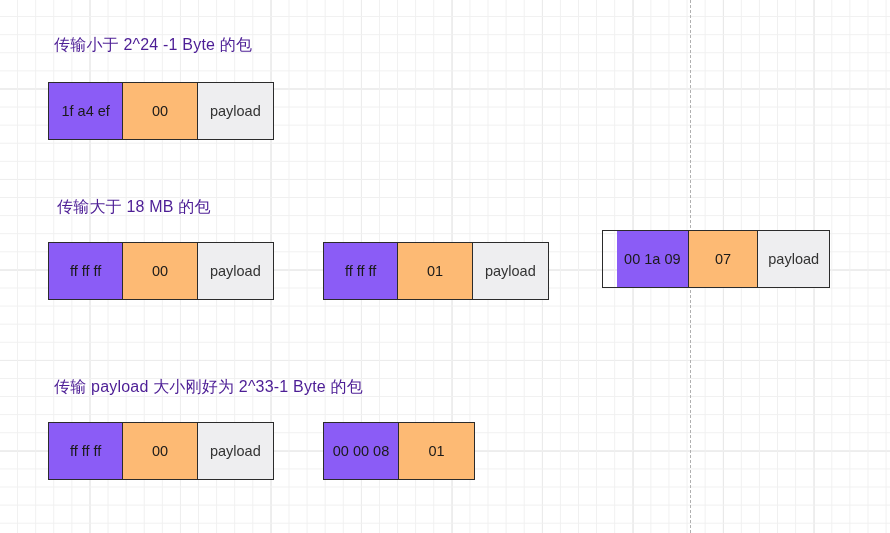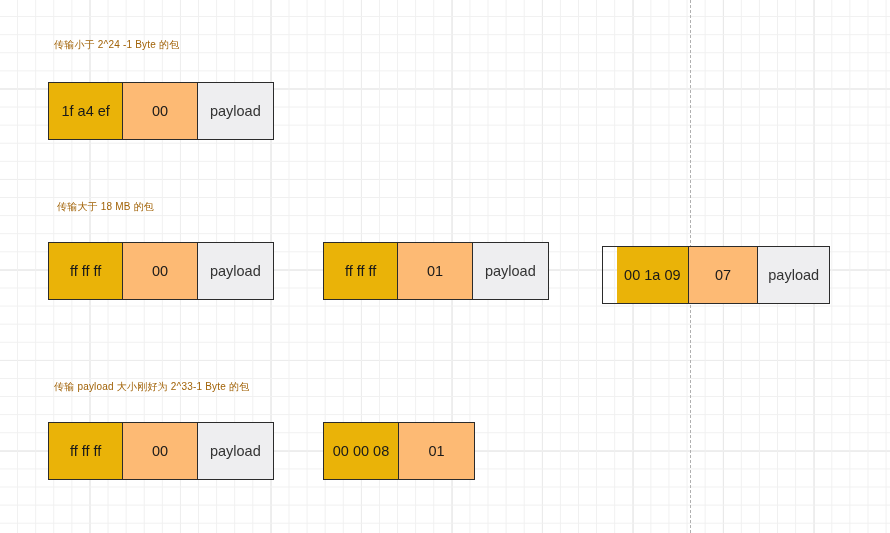--- a/index.html
+++ b/index.html
@@ -41,23 +41,23 @@
     left: 690px;
     top: 0;
     width: 0;
     height: 533px;
     border-left: 1px dashed #b0b0b0;
   }
 
   
   .section-heading {
     position: absolute;
-    font-size: 10px;
+    font-size: 16px;
     line-height: 18px;
-    color: #a16207;
+    color: #4c1d95;
     white-space: nowrap;
     letter-spacing: 0.2px;
   }
   #heading-1 { left: 54px; top: 36px; }
   #heading-2 { left: 57px; top: 198px; }
   #heading-3 { left: 54px; top: 378px; }
 
   
   .packet {
     position: absolute;
@@ -71,42 +71,42 @@
     display: flex;
     align-items: center;
     justify-content: center;
     font-size: 14.5px;
     color: #1a1a1a;
     border-right: 1px solid #2b2b2b;
     white-space: nowrap;
     overflow: hidden;
   }
   .cell:last-child { border-right: none; }
-  .cell.header  { background-color: #eab308; }
+  .cell.header  { background-color: #8b5cf6; }
   .cell.seq     { background-color: #fdba74; }
   .cell.payload { background-color: #eeeef0; color: #333333; }
 
   
   #packet-1-1 { left: 48px;  top: 82px;  width: 226px; }
   #packet-1-1 .c1 { width: 75px; }
   #packet-1-1 .c2 { width: 75px; }
   #packet-1-1 .c3 { width: 76px; }
 
   
   #packet-2-1 { left: 48px;  top: 242px; width: 226px; }
   #packet-2-1 .c1 { width: 75px; }
   #packet-2-1 .c2 { width: 75px; }
   #packet-2-1 .c3 { width: 76px; }
 
   #packet-2-2 { left: 323px; top: 242px; width: 226px; }
   #packet-2-2 .c1 { width: 75px; }
   #packet-2-2 .c2 { width: 75px; }
   #packet-2-2 .c3 { width: 76px; }
 
-  #packet-2-3 { left: 602px; top: 246px; width: 228px; padding-left: 14px; }
+  #packet-2-3 { left: 602px; top: 230px; width: 228px; padding-left: 14px; }
   #packet-2-3 .c1 { width: 77px; }
   #packet-2-3 .c2 { width: 75px; }
   #packet-2-3 .c3 { width: 76px; }
 
   
   #packet-3-1 { left: 48px;  top: 422px; width: 226px; }
   #packet-3-1 .c1 { width: 75px; }
   #packet-3-1 .c2 { width: 75px; }
   #packet-3-1 .c3 { width: 76px; }
 

